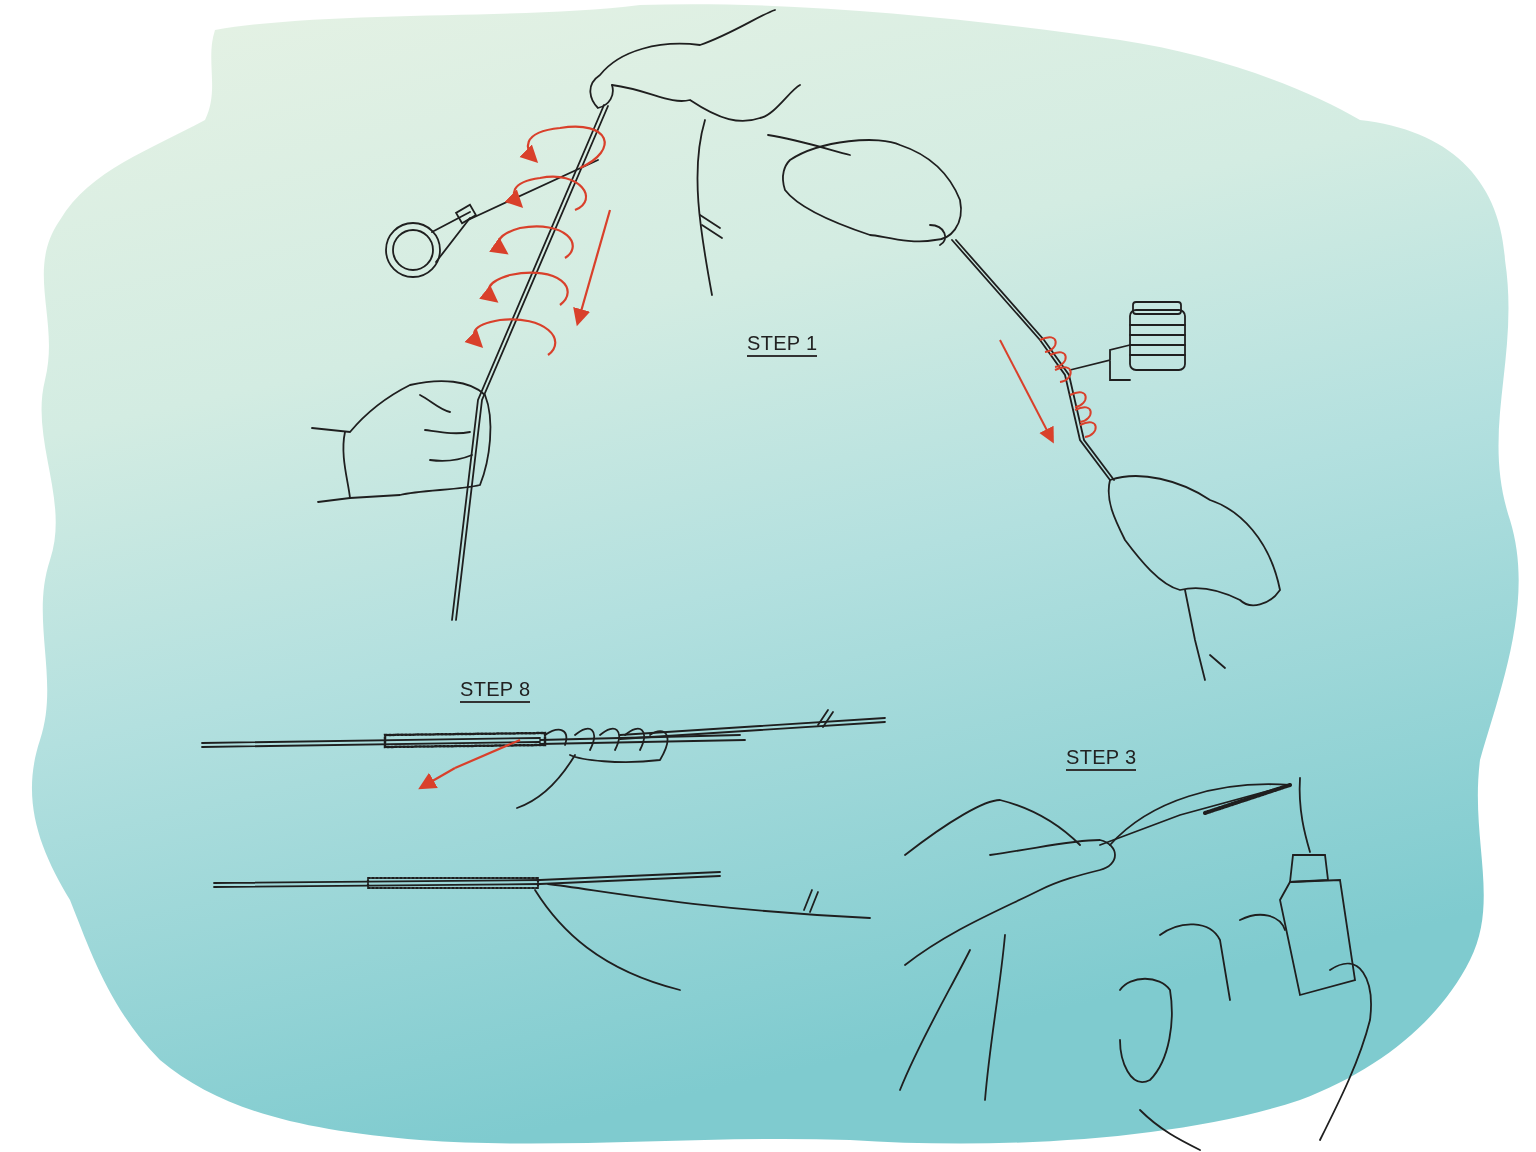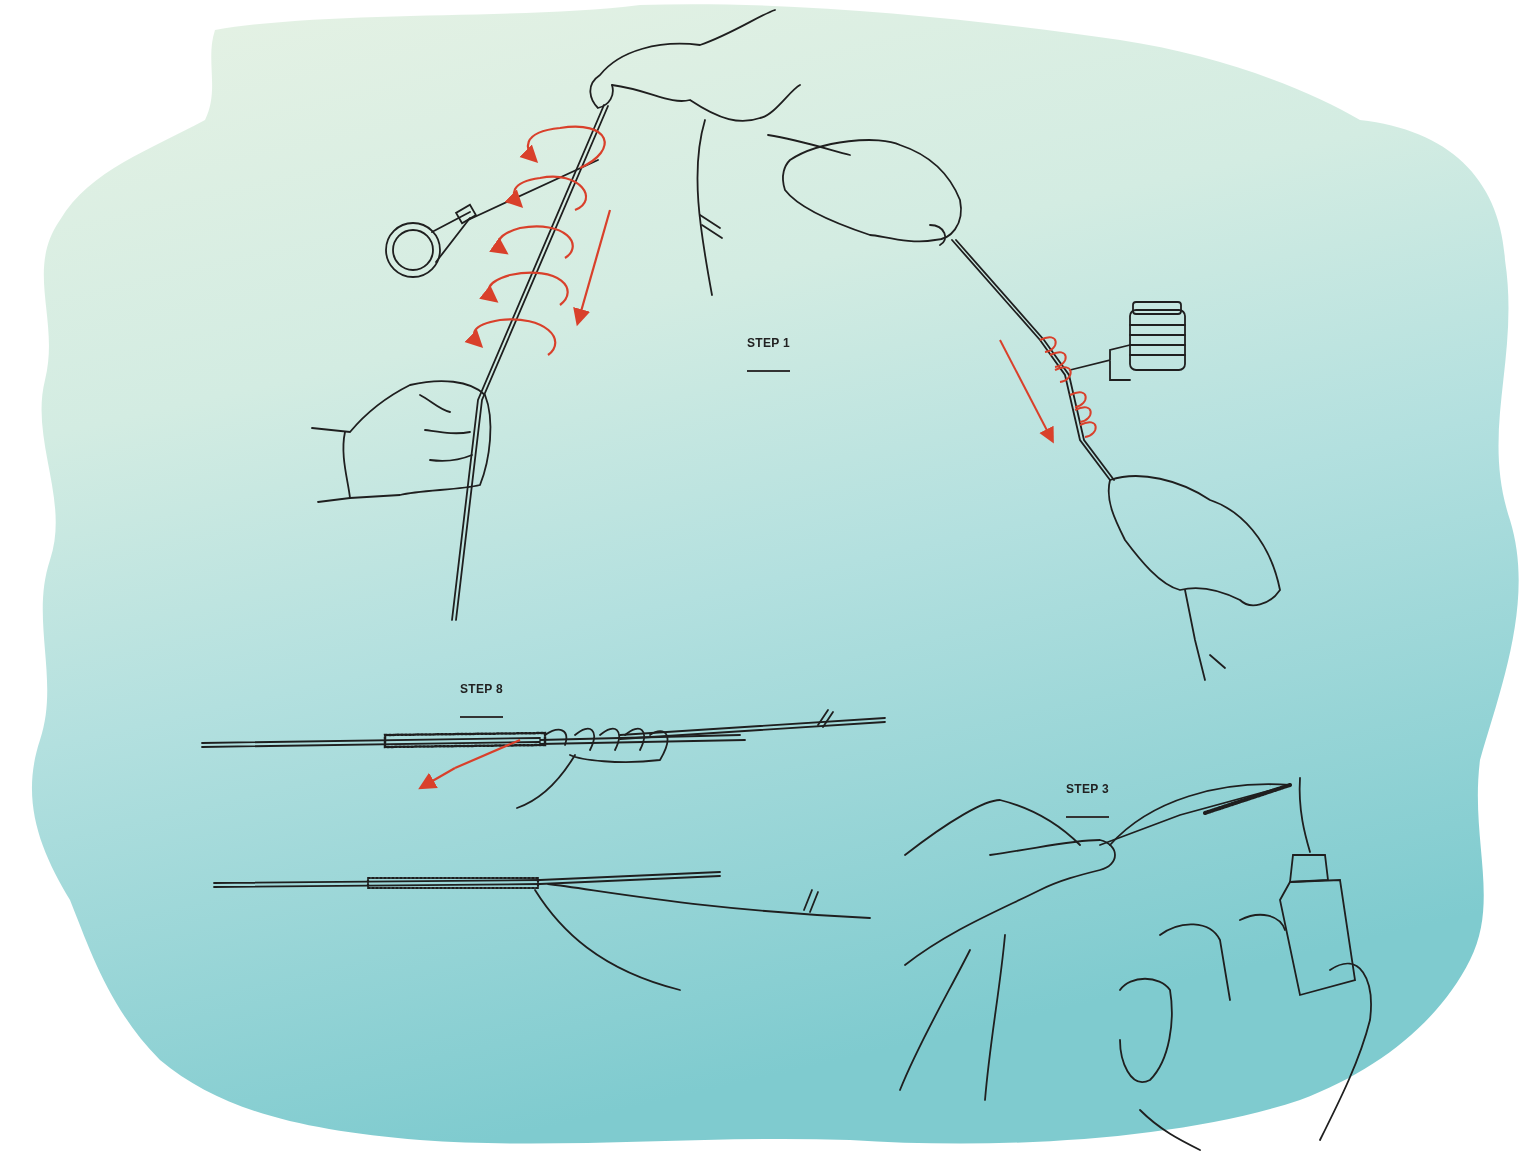--- a/index.html
+++ b/index.html
@@ -2,23 +2,23 @@
 <html><head>
   <meta charset="utf-8">
   <style>
     html, body { margin: 0; padding: 0; }
     body {
       width: 1536px; height: 1152px; overflow: hidden; background: #ffffff;
       font-family: "Liberation Sans", sans-serif; position: relative;
     }
     #stage { position: absolute; left: 0; top: 0; width: 1536px; height: 1152px; }
     .step-label {
-      position: absolute; font-family: "Liberation Sans", sans-serif; font-weight: 700;
-      font-size: 12px; color: #222222; letter-spacing: 0.3px;
-      border-bottom: 2px solid #333333; padding-bottom: 18px; line-height: 18px;
+      position: absolute; font-family: "Liberation Sans", sans-serif; font-weight: 400;
+      font-size: 20px; color: #222222; letter-spacing: 0.3px;
+      border-bottom: 2px solid #333333; padding-bottom: 3px; line-height: 18px;
     }
   </style>
 </head>
 <body>
 
 <div id="stage">
   <svg width="1536" height="1152" viewBox="0 0 1536 1152" xmlns="http://www.w3.org/2000/svg">
     <defs>
       <linearGradient id="wash" x1="0" y1="0" x2="0.3" y2="1">
         <stop offset="0" stop-color="#e6f2e4"></stop>
@@ -125,14 +125,14 @@
       <path d="M1300,778 C1298,810 1305,835 1310,852"></path>
 
       <path d="M1160,935 C1180,920 1210,920 1220,940 L1230,1000 M1240,920 C1260,910 1280,915 1285,930 M1120,990 C1130,975 1160,975 1170,990 C1175,1020 1170,1060 1150,1080 C1130,1090 1120,1060 1120,1040"></path>
       <path d="M1330,970 C1360,950 1375,980 1370,1020 C1360,1060 1340,1100 1320,1140"></path>
       <path d="M1140,1110 C1160,1130 1180,1140 1200,1150"></path>
     </g>
   </svg>
 
   <div class="step-label" style="left:747px; top:334px;">STEP 1</div>
   <div class="step-label" style="left:460px; top:680px;">STEP 8</div>
-  <div class="step-label" style="left:1066px; top:748px;margin-top:32px;">STEP 3</div>
+  <div class="step-label" style="left:1066px; top:748px;">STEP 3</div>
 </div>
 
 </body></html>

